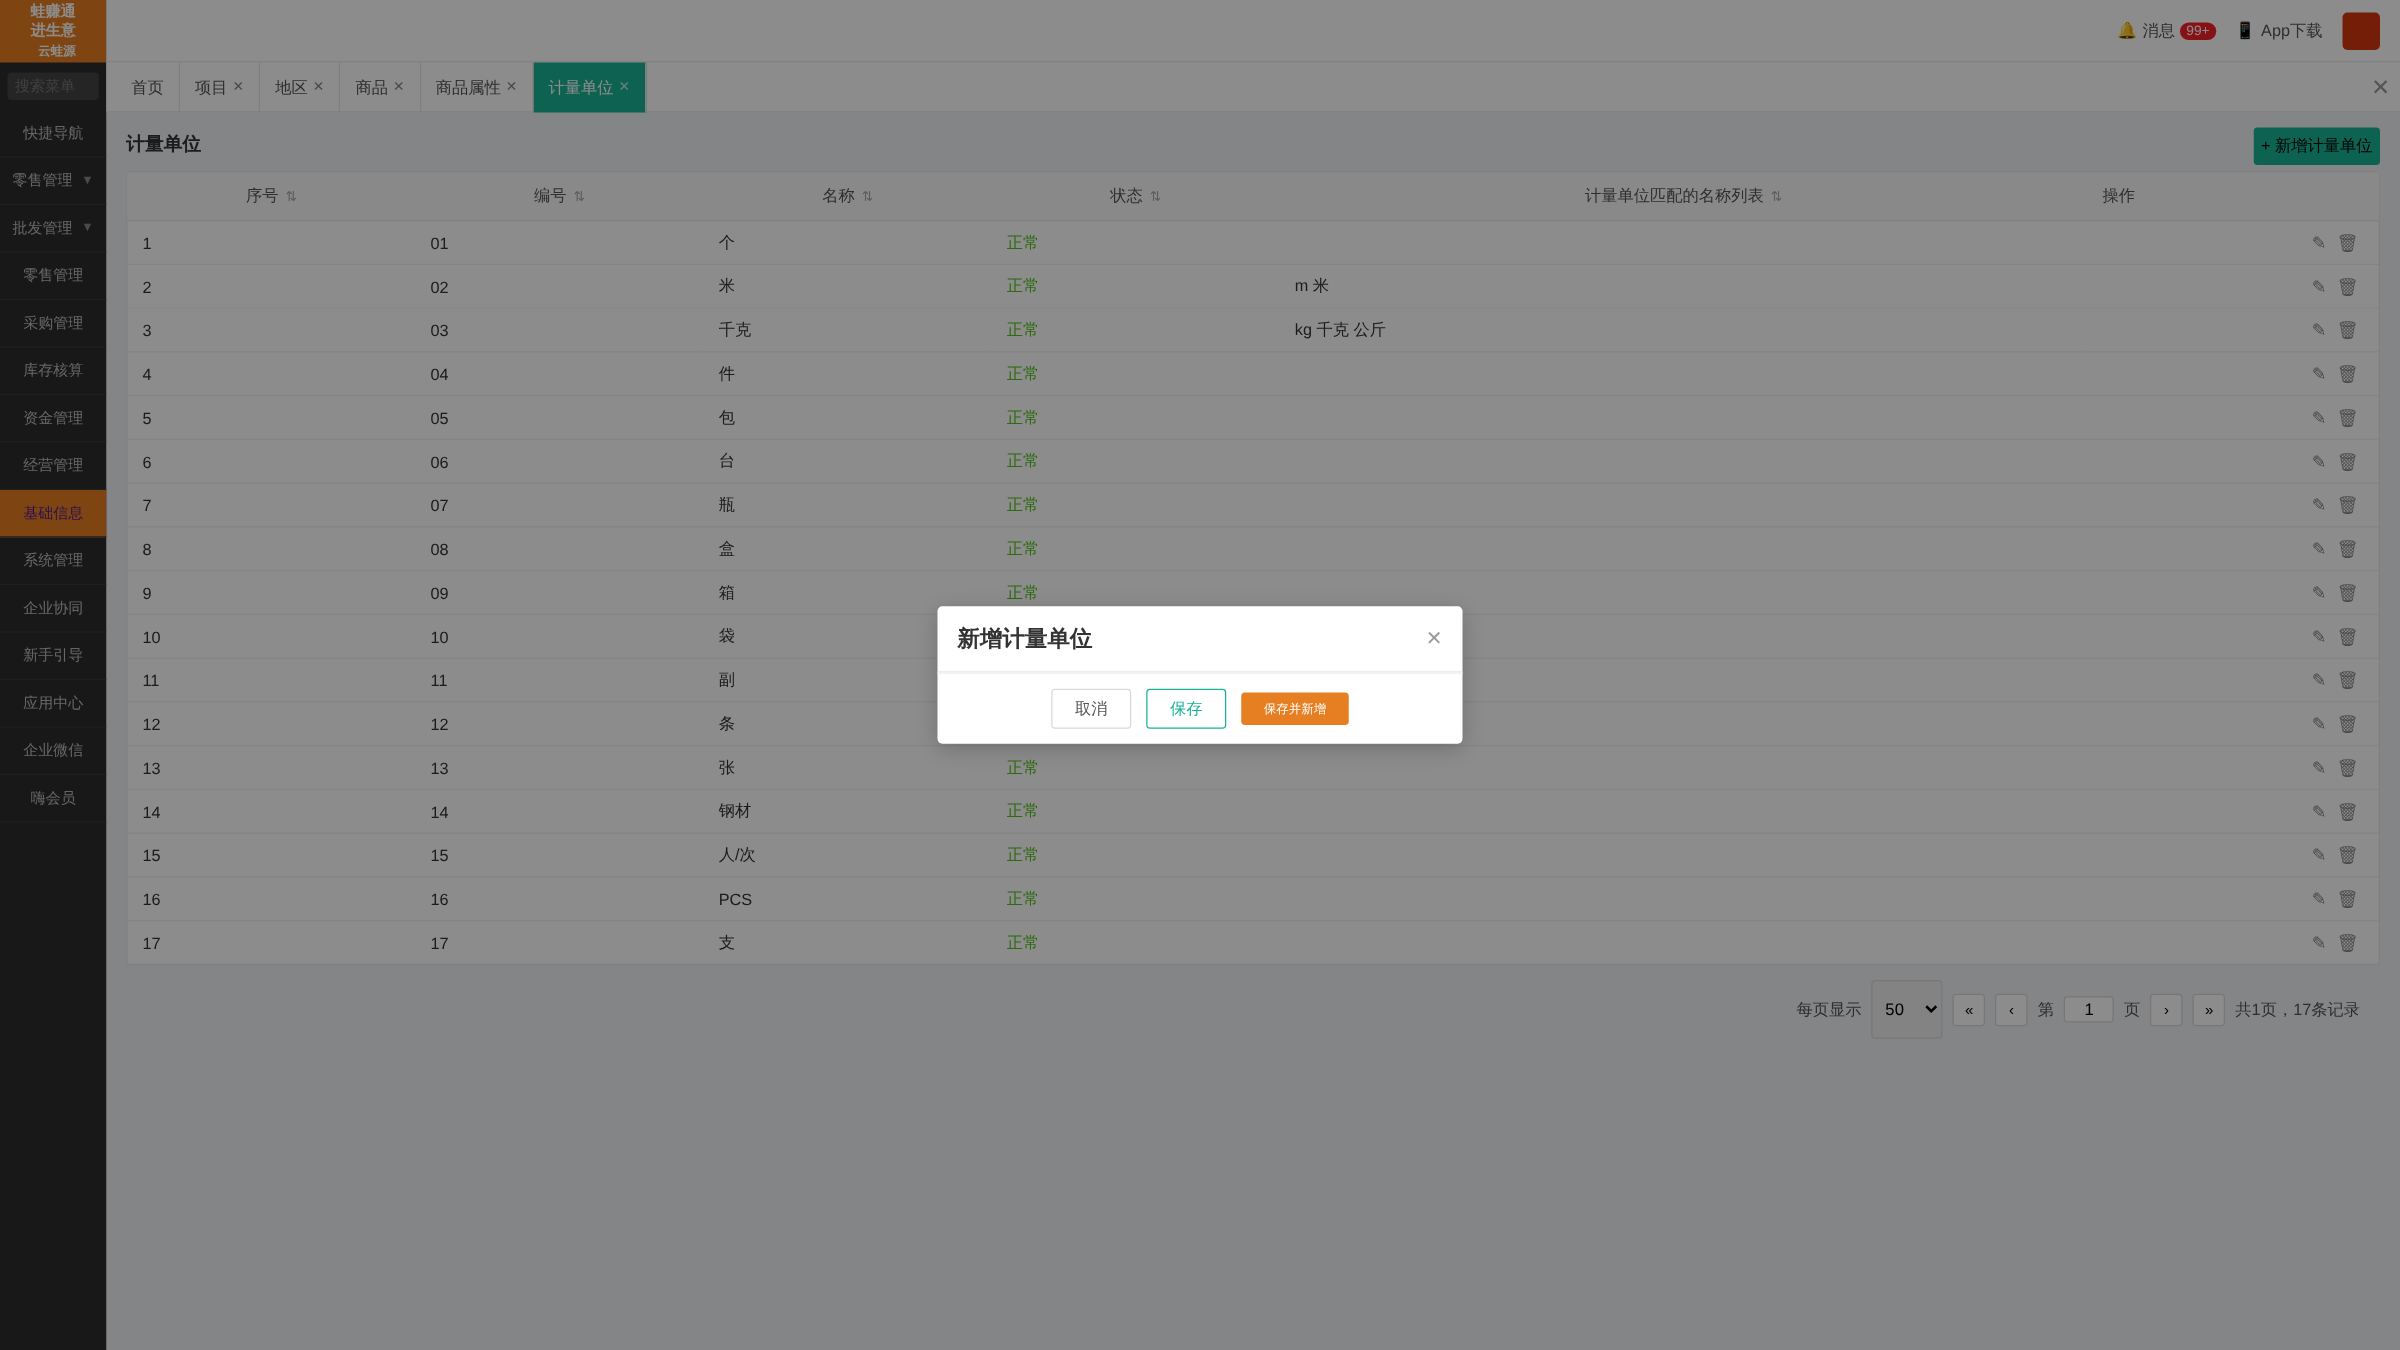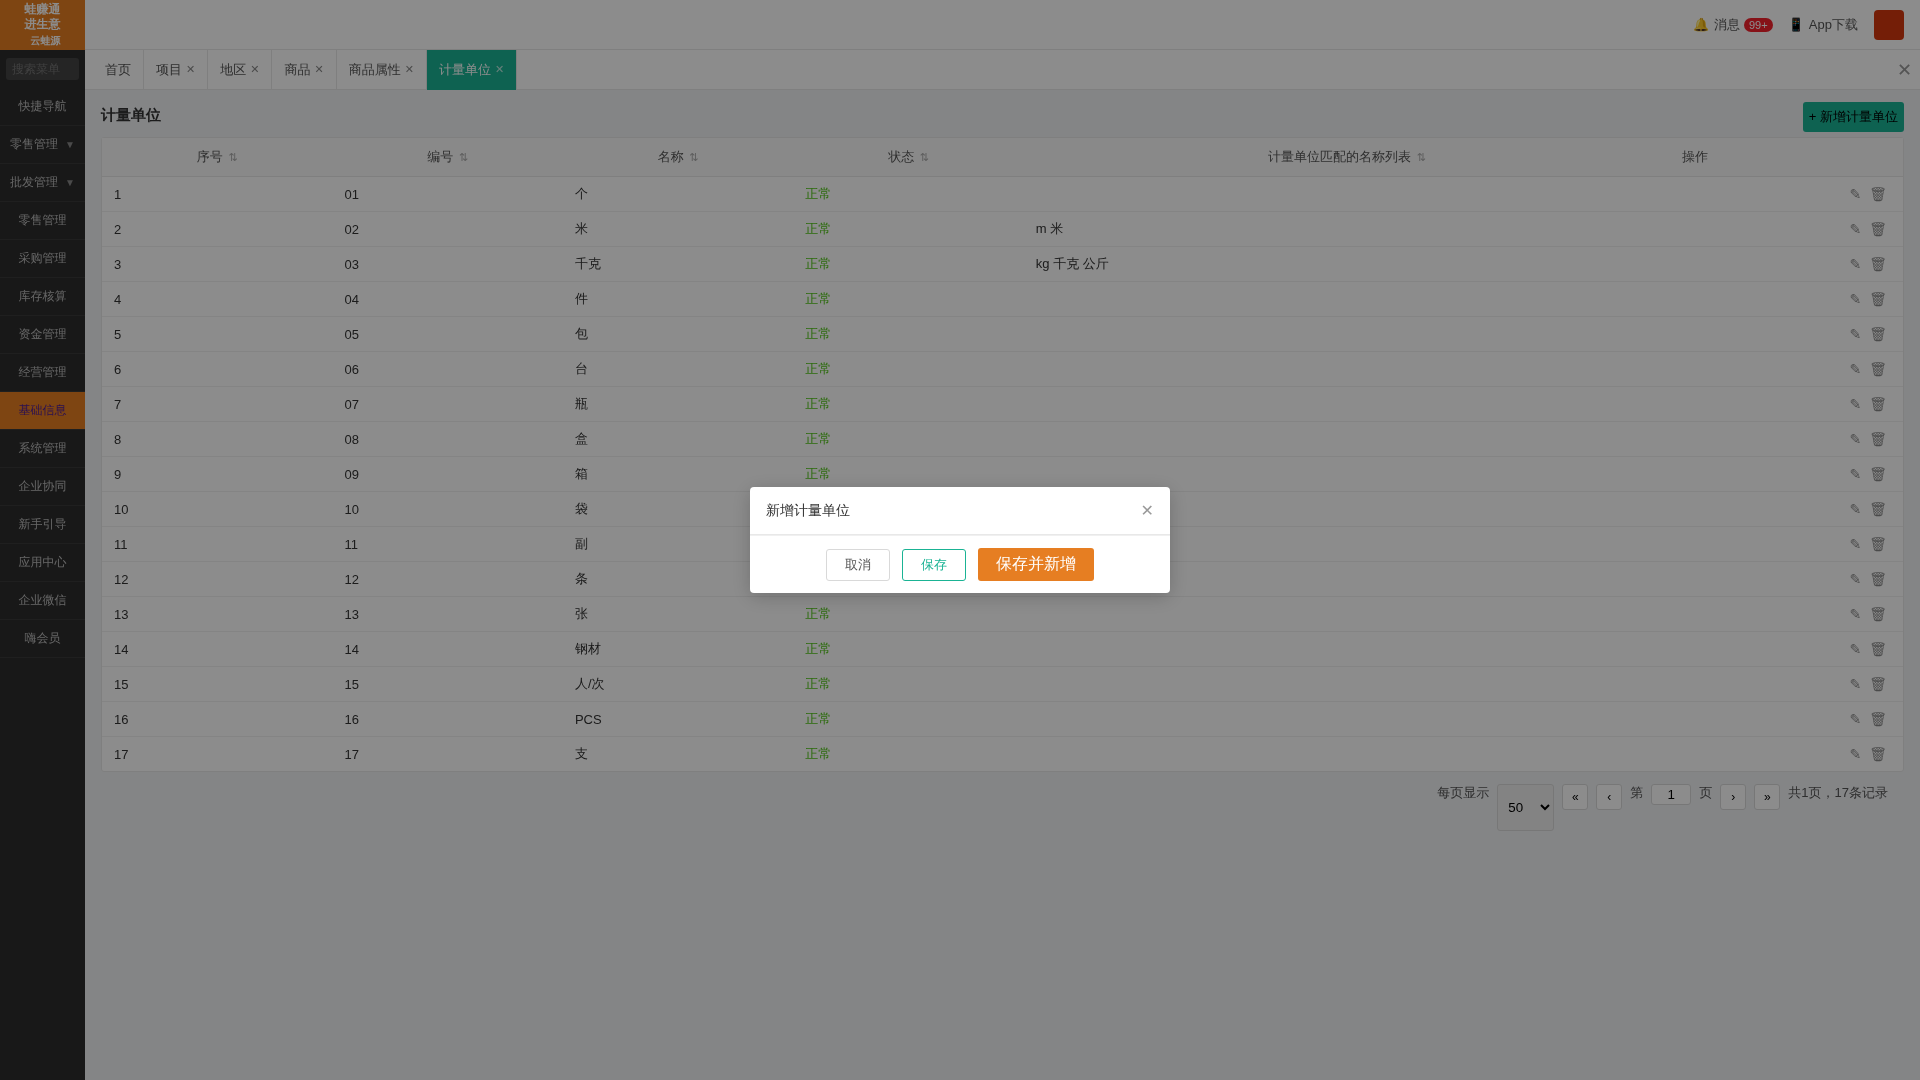--- a/index.html
+++ b/index.html
@@ -45,41 +45,41 @@
     table { width: 100%; border-collapse: collapse; font-size: 13px; }
     thead tr { background: #fafafa; }
     th { padding: 10px 12px; text-align: center; color: #555; font-weight: normal; border-bottom: 1px solid #e8e8e8; white-space: nowrap; }
     td { padding: 8px 12px; color: #333; border-bottom: 1px solid #f0f0f0; }
     tr:last-child td { border-bottom: none; }
     .status-normal { color: #52c41a; }
     .ops { display: flex; gap: 8px; }
     .op-icon { cursor: pointer; color: #888; font-size: 14px; }
 
     
-    .pagination { display: flex; align-items: flex-start; justify-content: flex-end; padding: 12px 16px; gap: 8px; font-size: 13px; color: #555; }
+    .pagination { display: flex; align-items: center; justify-content: flex-end; padding: 12px 16px; gap: 8px; font-size: 13px; color: #555; }
     .pagination select { border: 1px solid #d9d9d9; padding: 14px 6px; border-radius: 3px; }
     .pagination .pg-btn { width: 26px; height: 26px; border: 1px solid #d9d9d9; background: white; cursor: pointer; display: flex; align-items: center; justify-content: center; border-radius: 3px; font-size: 12px; }
     .pagination .pg-input { width: 40px; border: 1px solid #d9d9d9; padding: 2px 6px; text-align: center; border-radius: 3px; }
 
     
     .modal-overlay { position: fixed; top: 0; left: 0; width: 100%; height: 100%; background: rgba(0,0,0,0.45); display: flex; align-items: center; justify-content: center; z-index: 1000; }
     .modal { background: white; border-radius: 4px; width: 420px; box-shadow: 0 4px 20px rgba(0,0,0,0.2); }
     .modal-header { padding: 14px 16px; border-bottom: 1px solid #e8e8e8; display: flex; align-items: center; justify-content: space-between; }
-    .modal-title { font-size: 14px; font-weight: normal; color: #333; }
+    .modal-title { font-size: 18px; font-weight: bold; color: #333; }
     .modal-close { cursor: pointer; color: #999; font-size: 16px; background: none; border: none; }
     .modal-body { padding: 24px 24px 16px; }
     .form-row { display: flex; align-items: center; margin-bottom: 18px; }
     .form-label { width: 60px; text-align: right; color: #333; font-size: 13px; margin-right: 10px; }
     .form-label.required::before { content: "* "; color: #f5222d; }
     .form-input { flex: 1; border: none; border-bottom: 1px solid #d9d9d9; padding: 4px 0; outline: none; font-size: 13px; color: #333; }
     .form-input.focused { border-bottom-color: #e67e22; }
     .modal-footer { padding: 12px 16px; display: flex; align-items: center; justify-content: center; gap: 12px; border-top: 1px solid #f0f0f0; }
     .btn-cancel { padding: 6px 18px; border: 1px solid #d9d9d9; background: white; color: #555; border-radius: 3px; cursor: pointer; font-size: 13px; }
     .btn-save { padding: 6px 18px; border: 1px solid #1ab394; background: white; color: #1ab394; border-radius: 3px; cursor: pointer; font-size: 13px; }
-    .btn-save-new { padding: 6px 18px; border: none; background: #e67e22; color: white; border-radius: 3px; cursor: pointer; font-size: 16px; }
+    .btn-save-new { padding: 6px 18px; border: none; background: #e67e22; color: white; border-radius: 3px; cursor: pointer; font-size: 10px; }
 
     .sort-icon { color: #aaa; font-size: 11px; margin-left: 2px; }
   </style>
 </head>
 <body>
 
 <div class="sidebar">
   <div class="sidebar-logo">
     <span style="font-size:12px; line-height:1.3; text-align:right;">蛙赚通<br>进生意<br><span style="font-size:10px;">云蛙源</span></span>
   </div>

